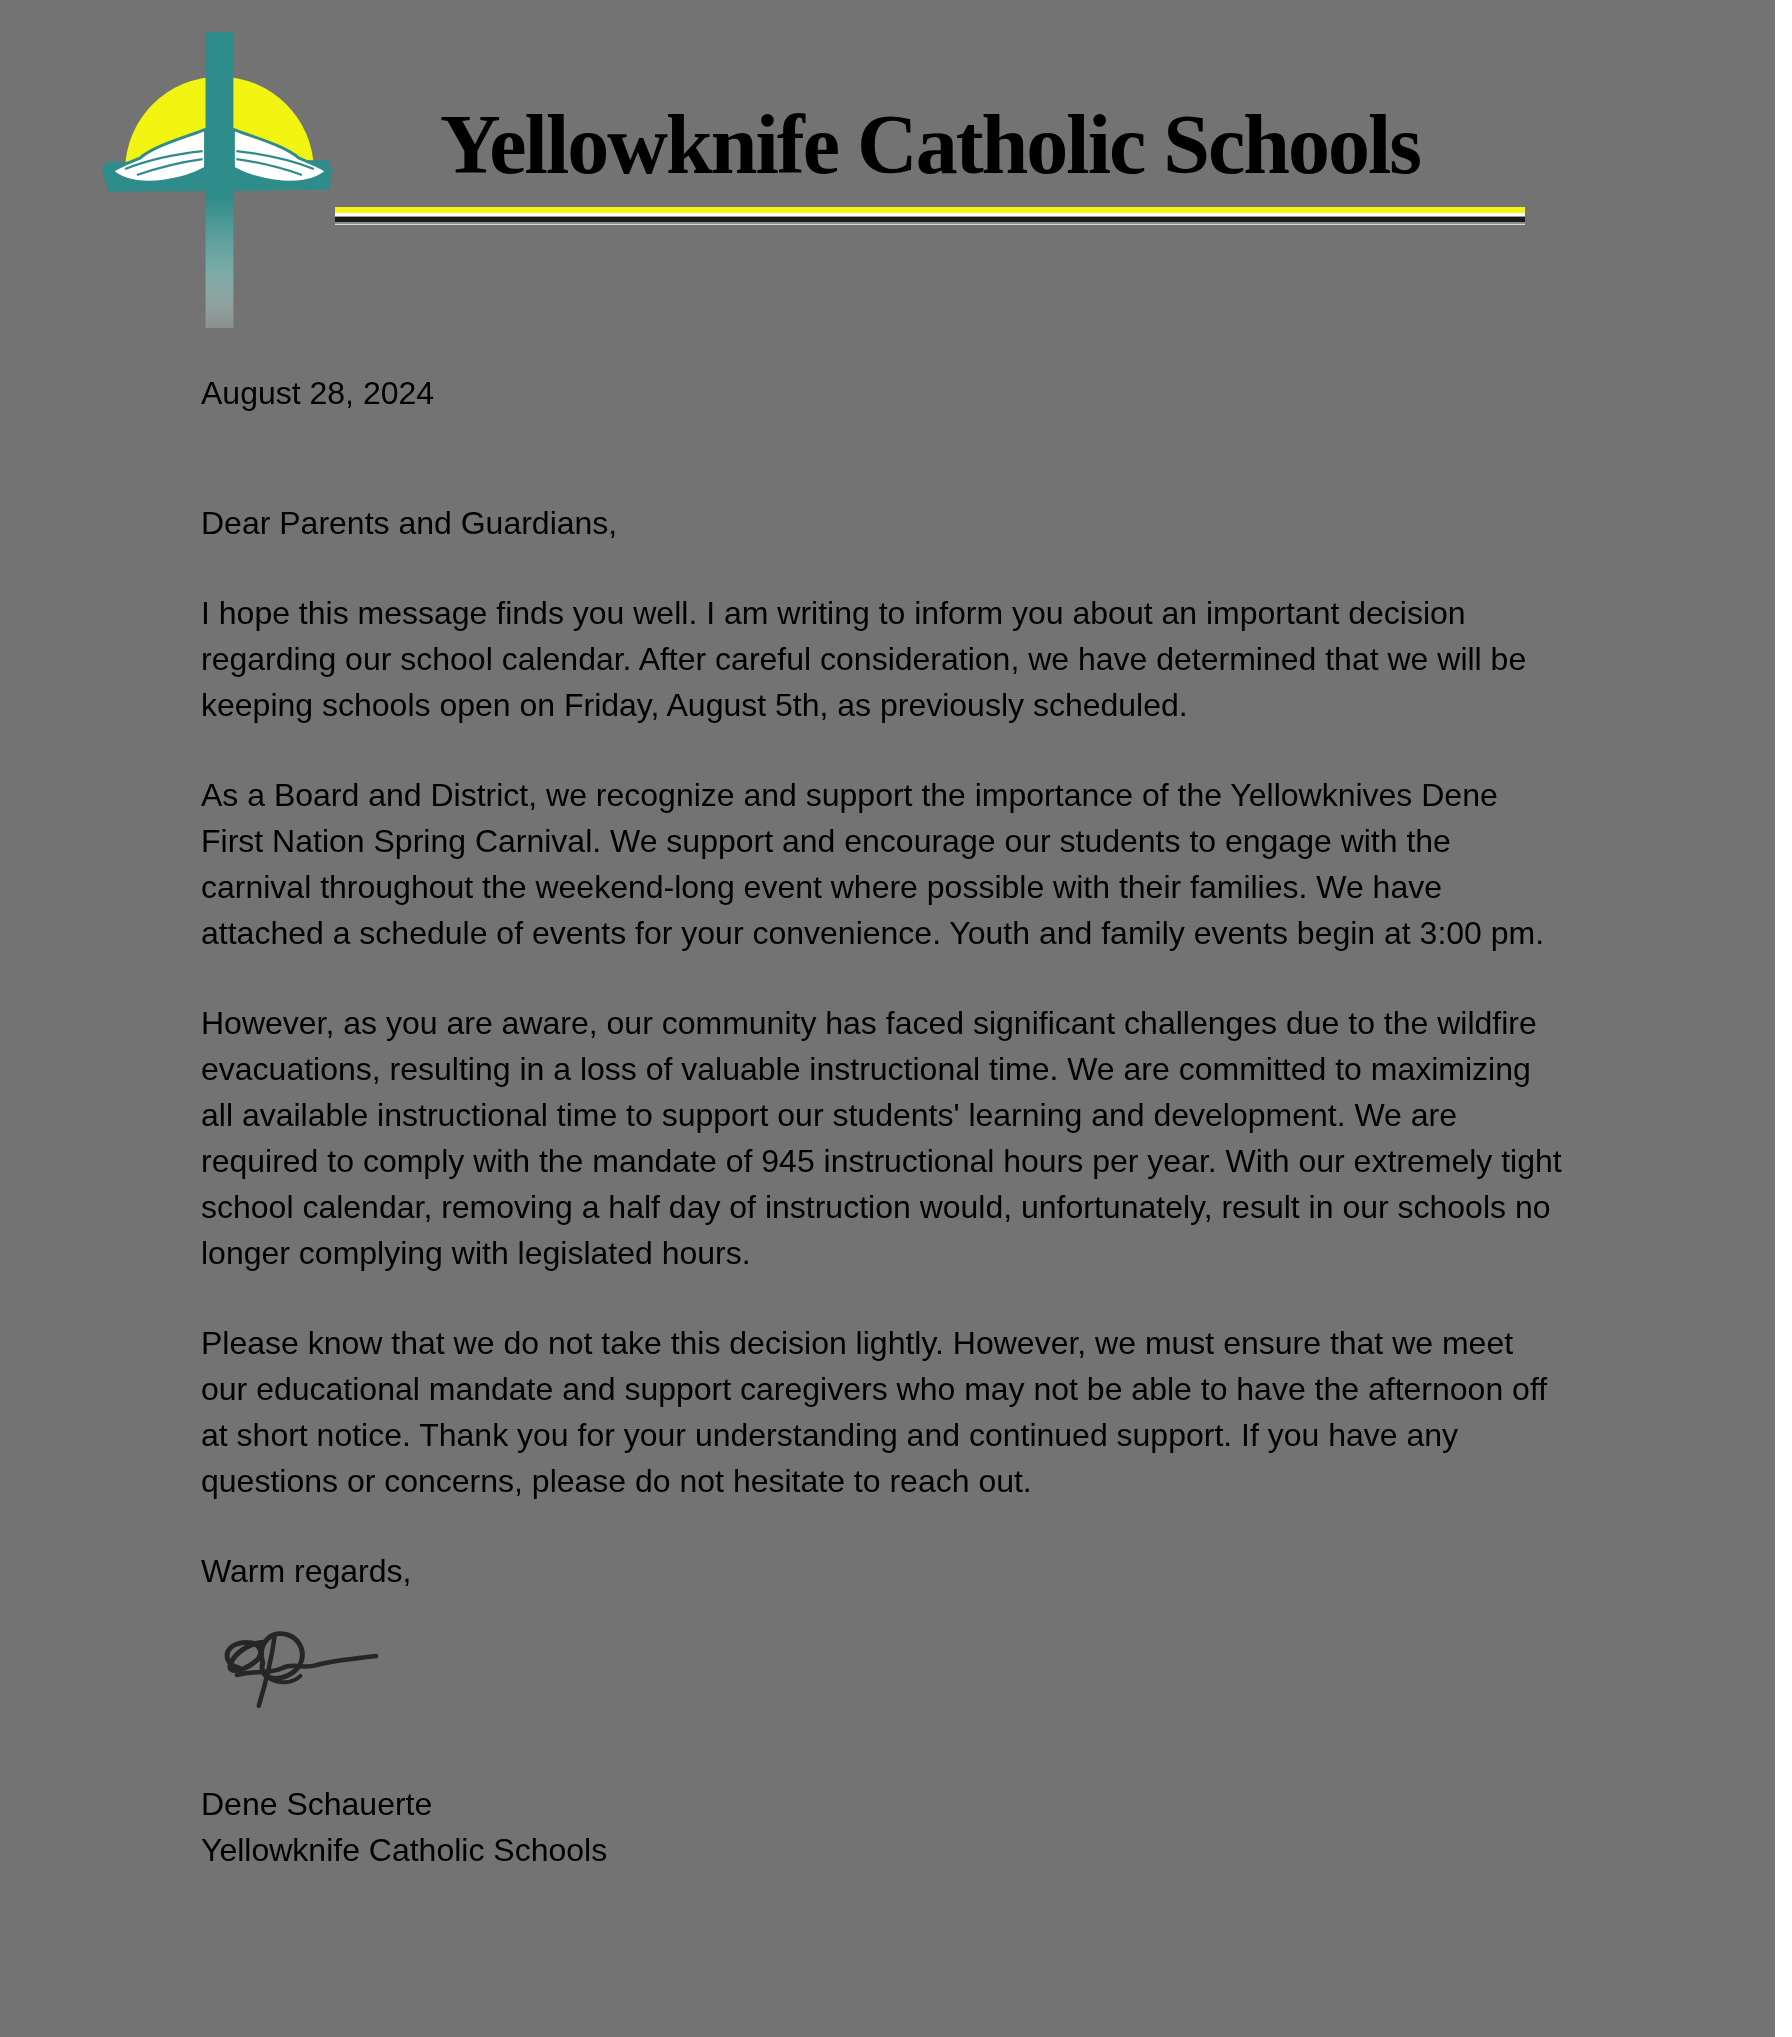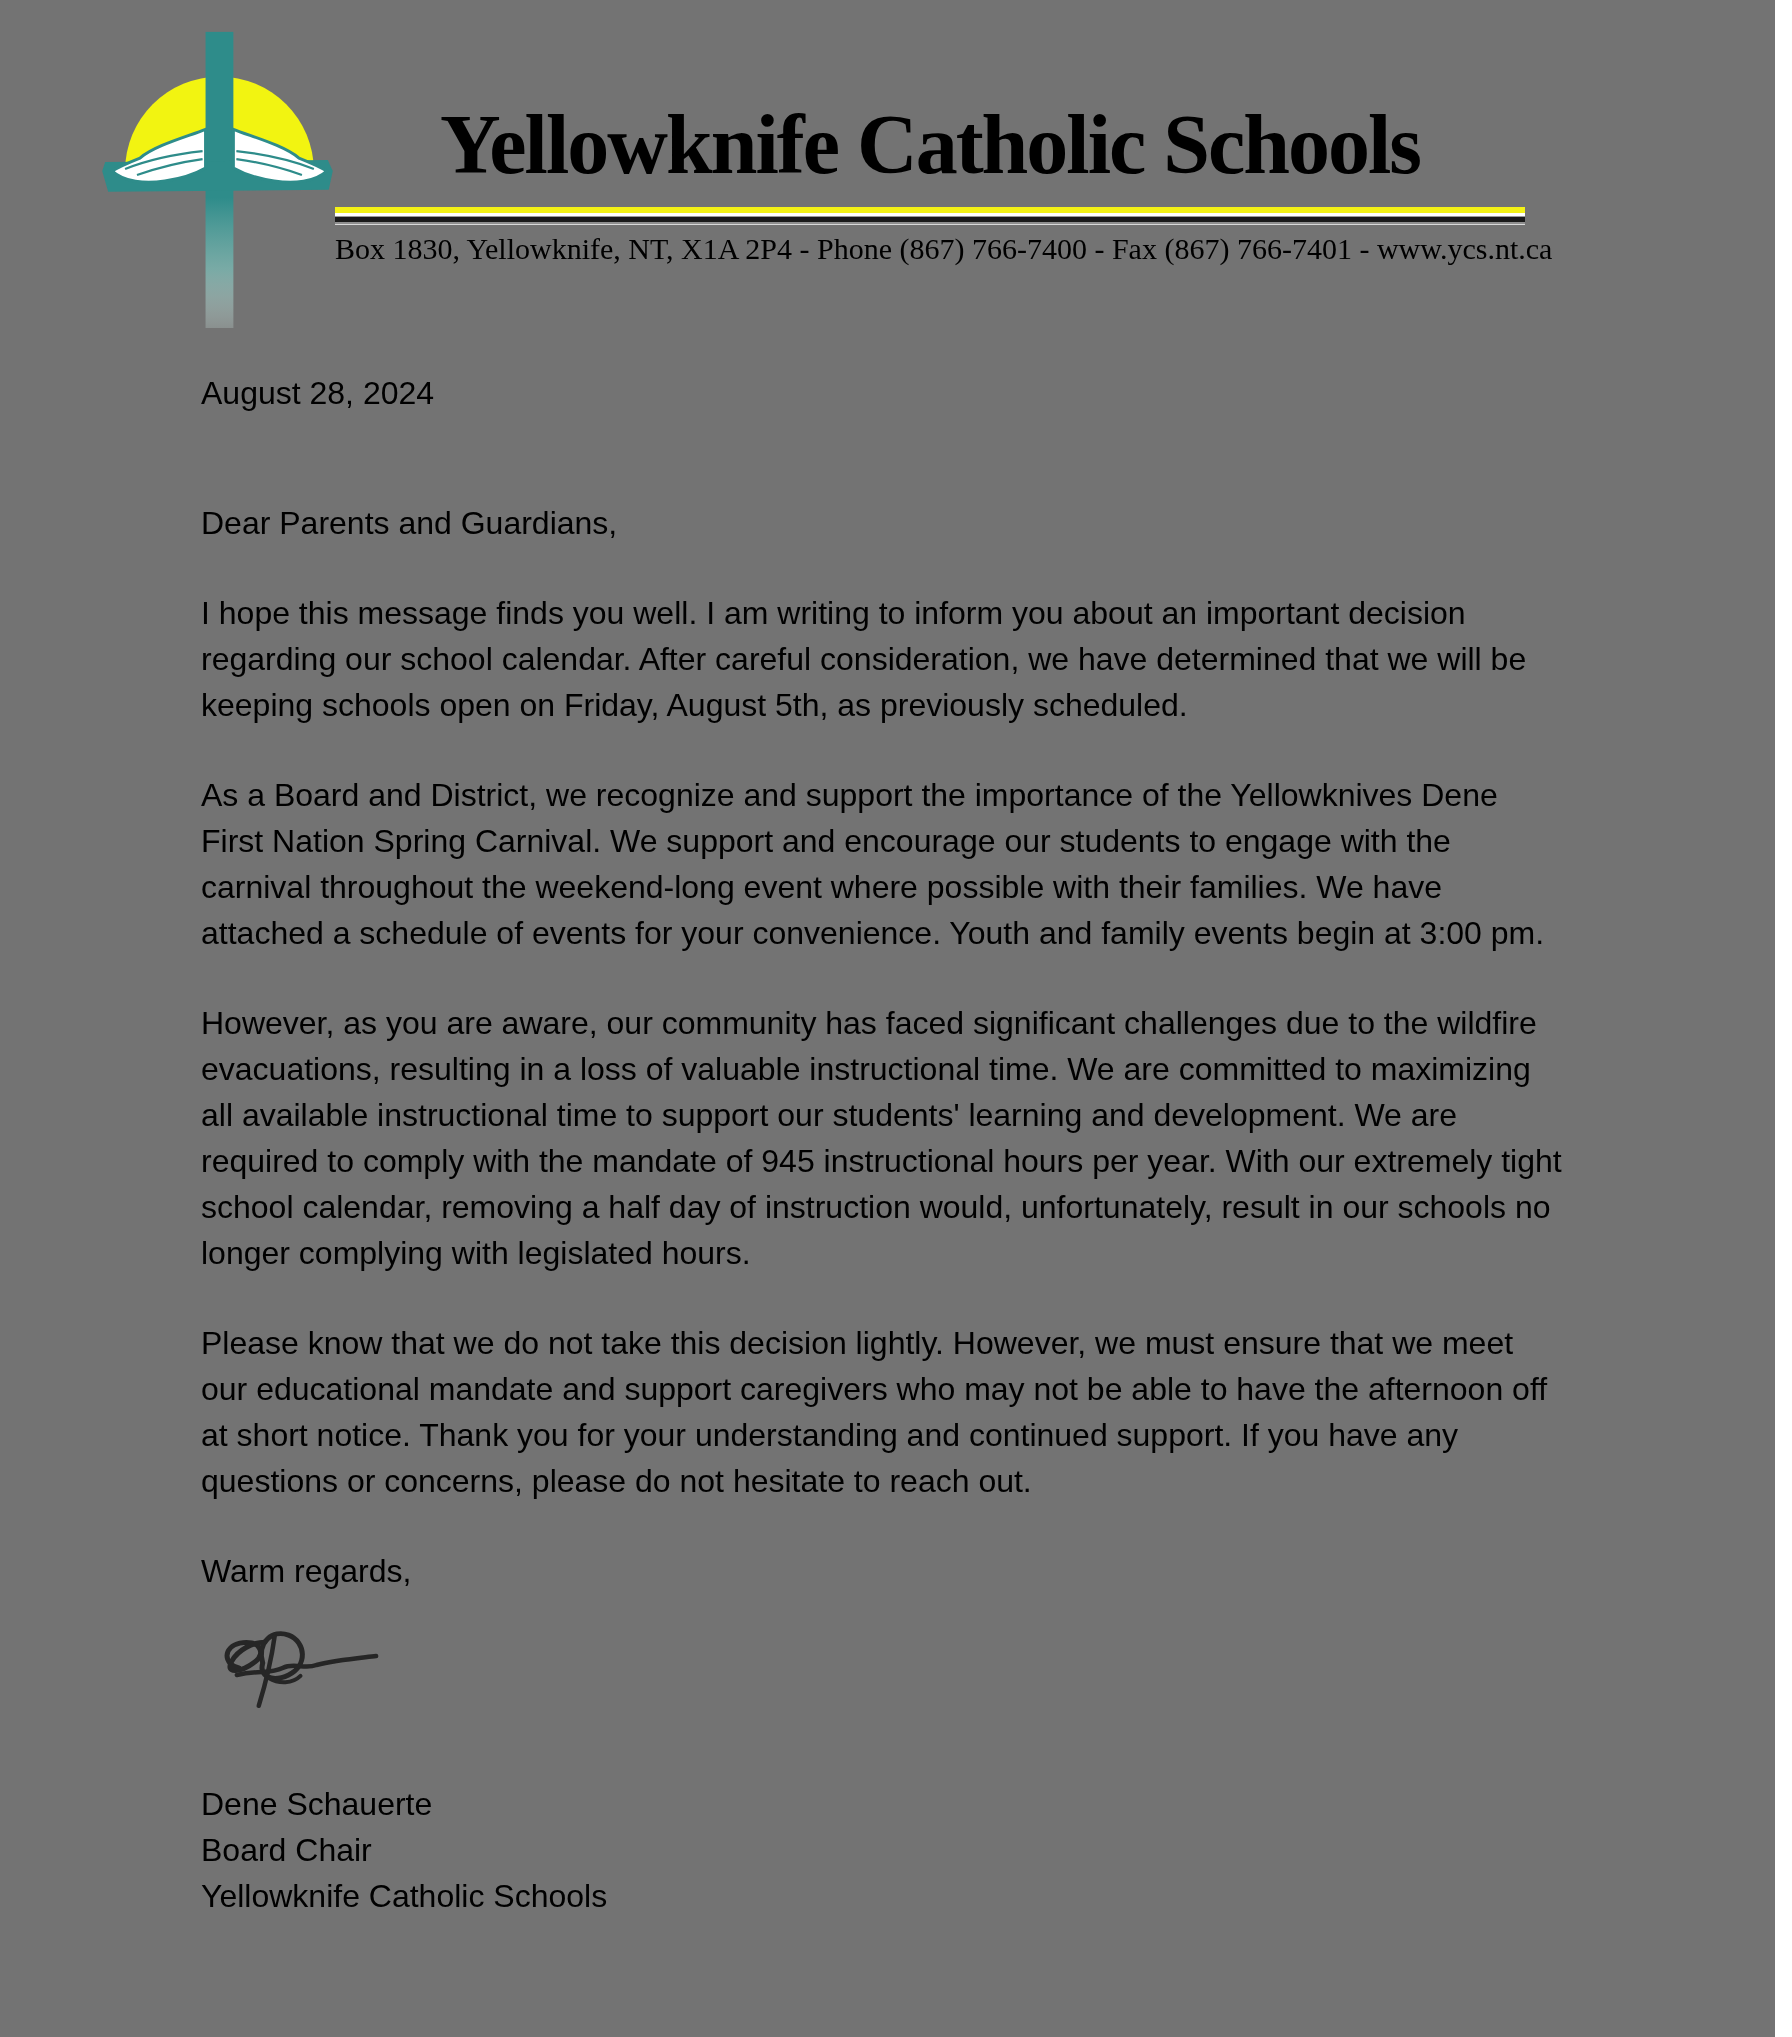--- a/index.html
+++ b/index.html
@@ -108,21 +108,20 @@
     <path d="M 220 158 C 200 150 170 143 142 140 M 208 164 C 188 157 164 151 142 148" fill="none" stroke="#2E8C8A" stroke-width="2.2"></path>
   </svg>
 
   <div class="header-text">
     <h1 class="school-title">Yellowknife Catholic Schools</h1>
     <div class="header-rule">
       <div class="rule-yellow"></div>
       <div class="rule-gap"></div>
       <div class="rule-dark"></div>
     </div>
-    <p class="school-address">Box 1830, Yellowknife, NT, X1A 2P4 - Phone (867) 766-7400 - Fax (867) 766-7401 - www.ycs.nt.ca</p>
   </div>
 
   <div class="letter-body">
     <p class="date">August 28, 2024</p>
 
     <p class="salutation">Dear Parents and Guardians,</p>
 
     <p class="para">I hope this message finds you well. I am writing to inform you about an important decision
 regarding our school calendar. After careful consideration, we have determined that we will be
 keeping schools open on Friday, August 5th, as previously scheduled.</p>
@@ -149,19 +148,18 @@
         <path stroke-width="5" d="M 30 50 C 14 46 14 29 31 25 C 49 21 59 34 46 44 C 33 54 15 57 23 43 C 29 32 44 24 56 24"></path>
         <path stroke-width="5" d="M 54 45 C 48 24 64 11 80 17 C 98 24 99 48 80 57 C 63 65 50 58 54 45"></path>
         <path stroke-width="4.5" d="M 28 57 C 50 52 62 56 74 50 C 86 44 96 52 108 47 C 128 42 152 40 168 38"></path>
         <path stroke-width="4.5" d="M 66 18 C 63 40 58 62 50 88"></path>
         <path stroke-width="4" d="M 60 60 C 70 66 84 66 92 58"></path>
       </g>
     </svg>
 
     <div class="signer">
       <p>Dene Schauerte</p>
-      <p>Board Chair</p>
       <p>Yellowknife Catholic Schools</p>
     </div>
   </div>
 
 </div>
 
 
 </body></html>

